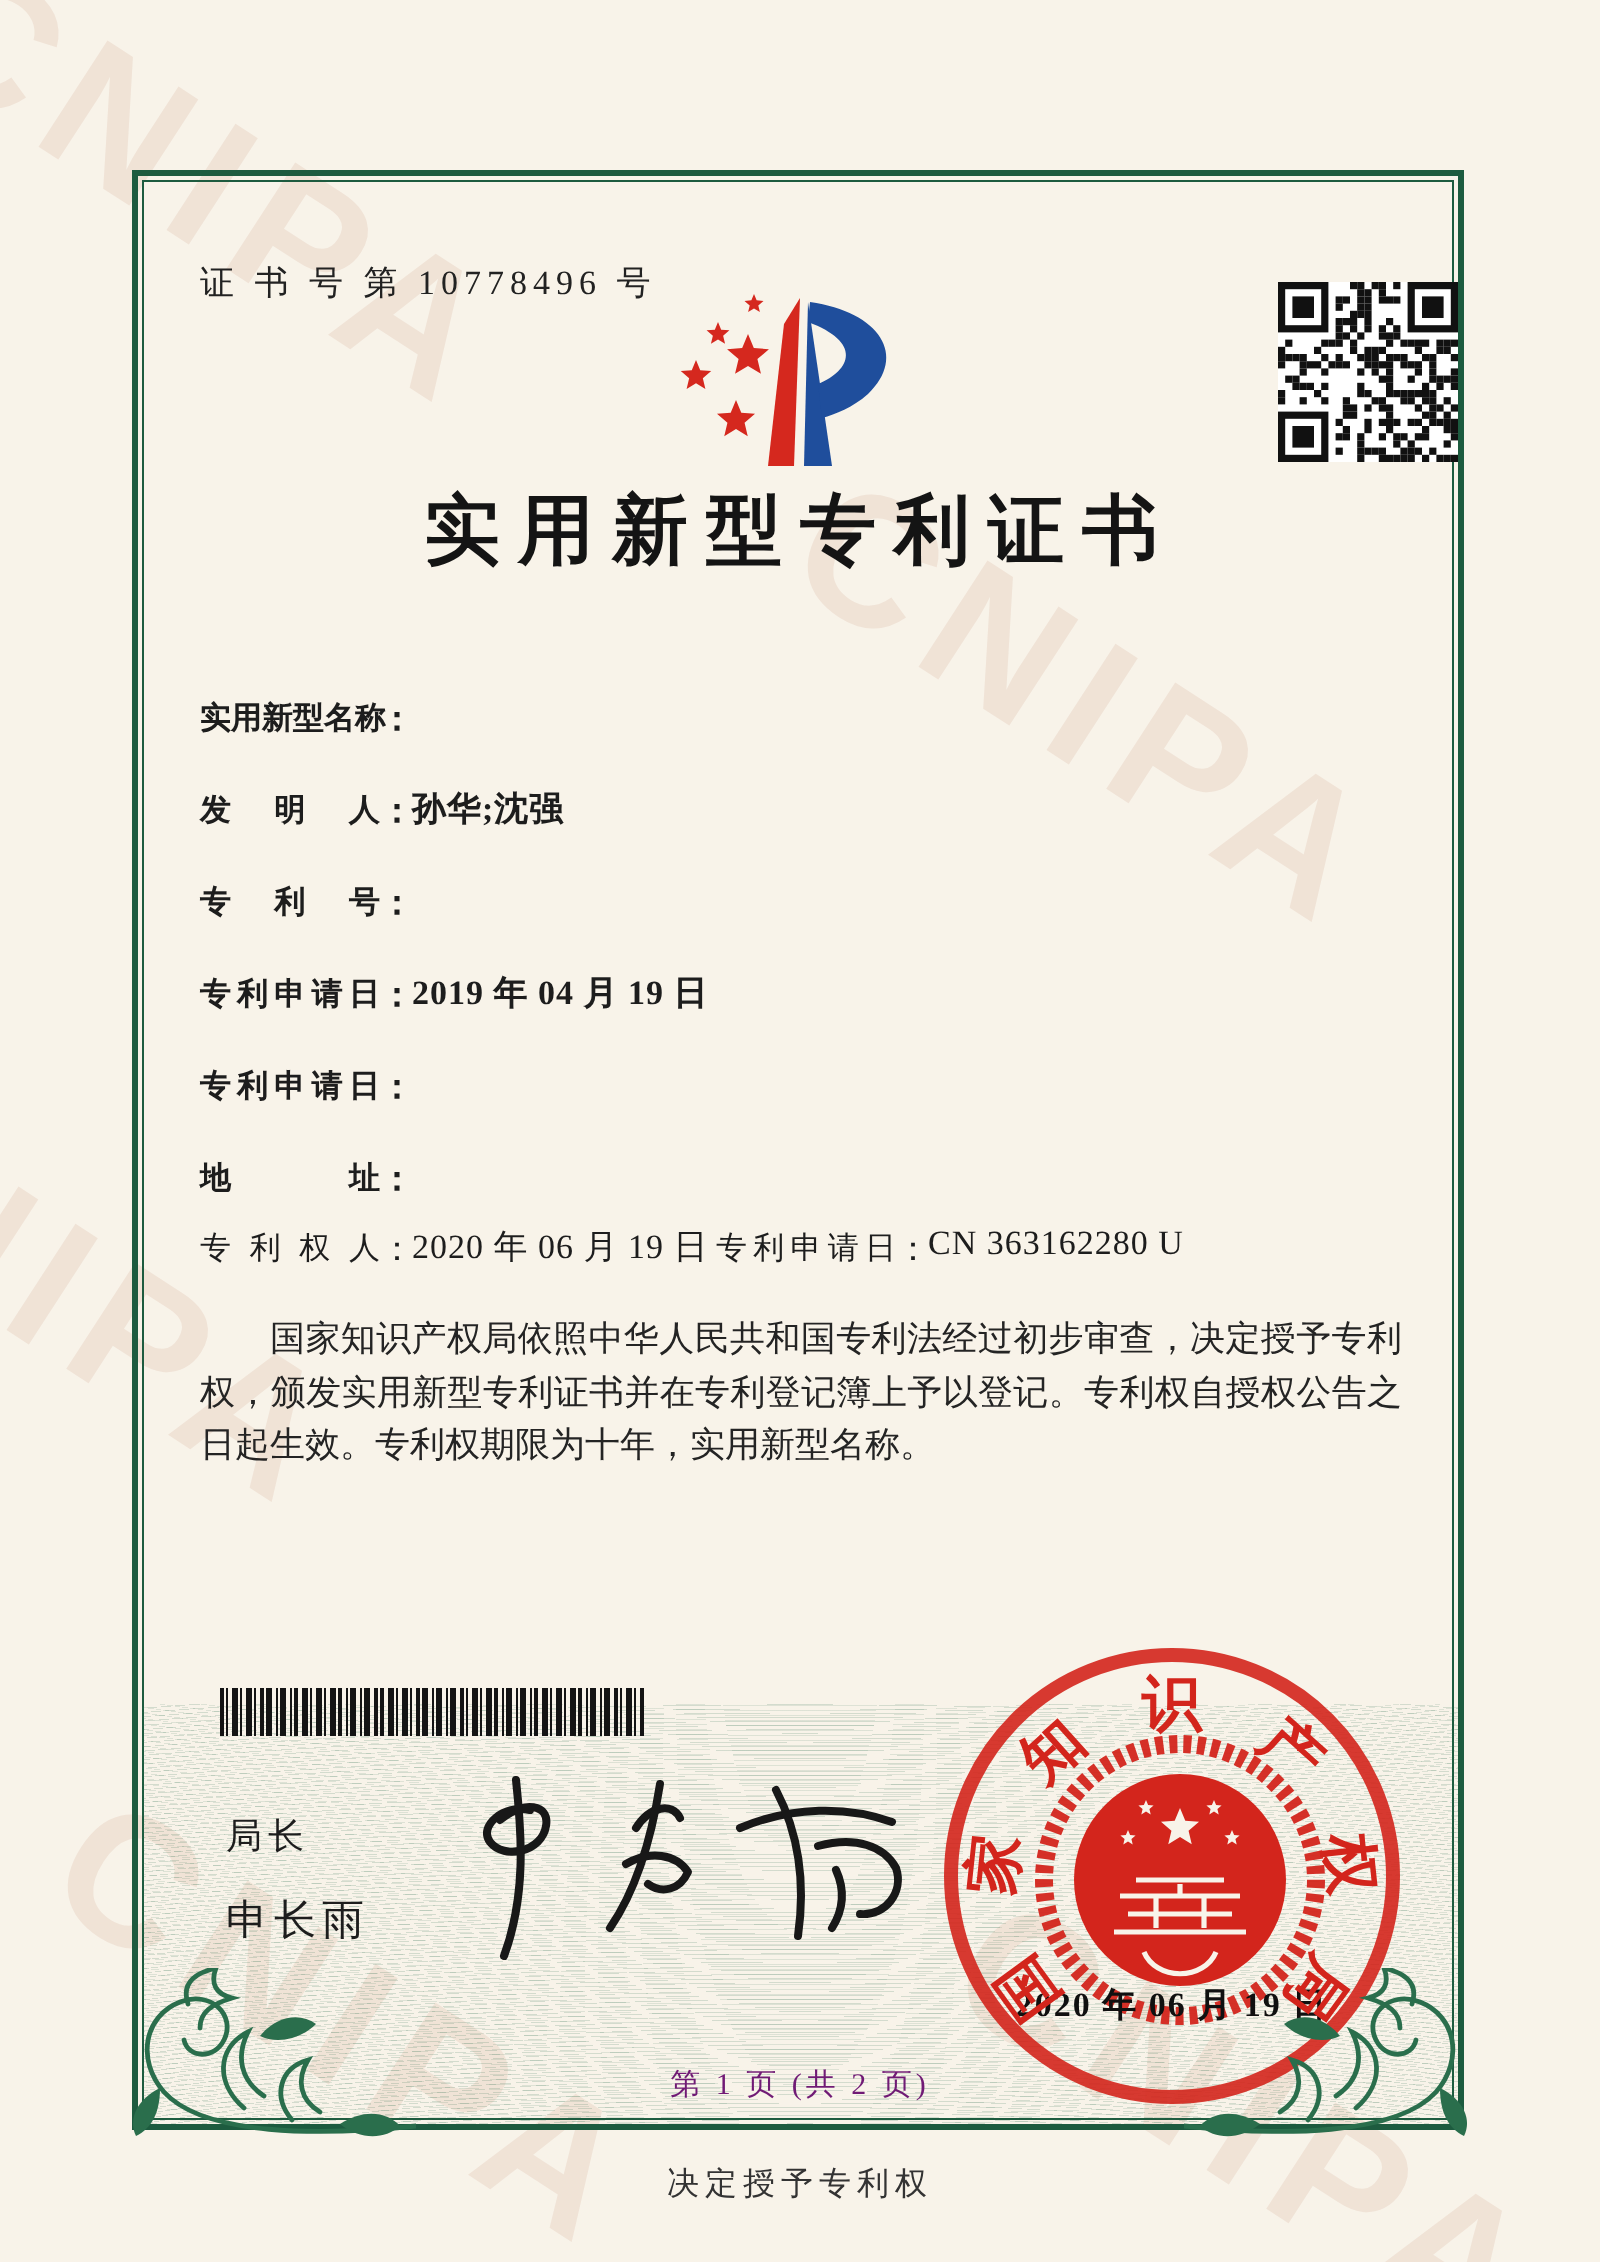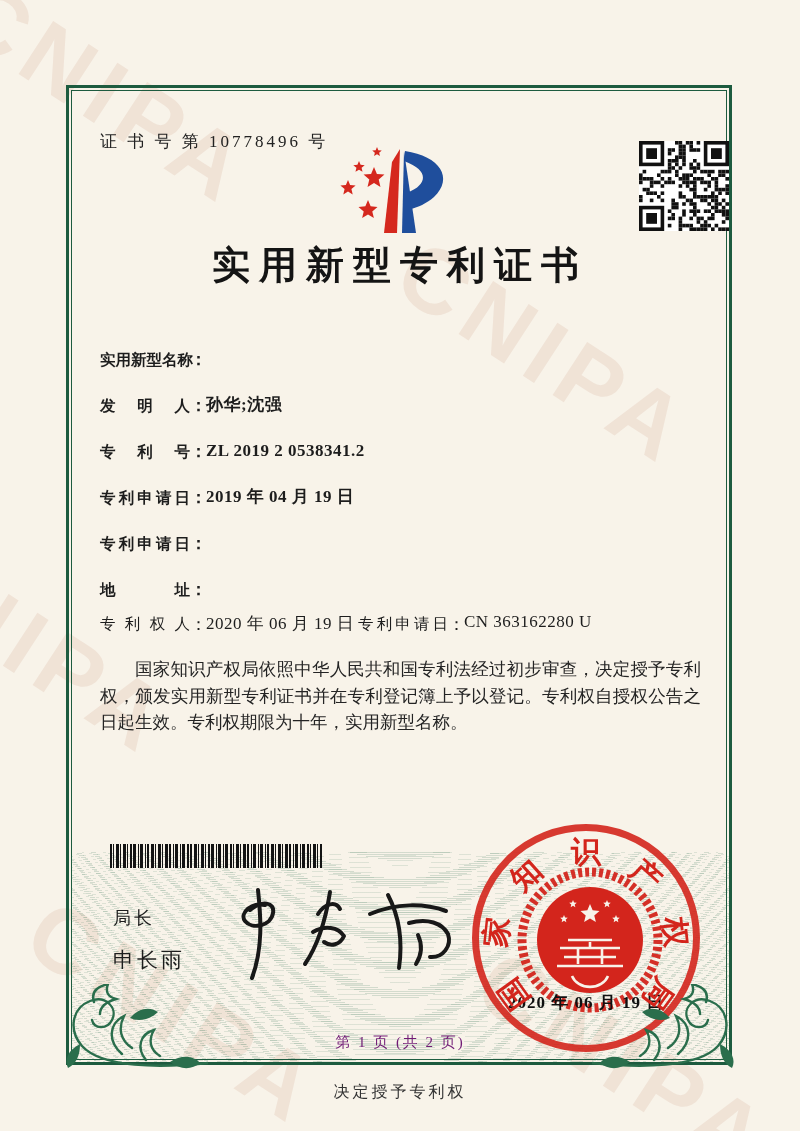--- a/index.html
+++ b/index.html
@@ -329,21 +329,20 @@
       <span class="fcolon">：</span>
     </div>
     <div class="frow">
       <span class="flabel">发明人</span>
       <span class="fcolon">：</span>
       <span class="fvalue">孙华;沈强</span>
     </div>
     <div class="frow">
       <span class="flabel">专利号</span>
       <span class="fcolon">：</span>
-      <span class="fvalue">ZL 2019 2 0538341.2</span>
     </div>
     <div class="frow">
       <span class="flabel">专利申请日</span>
       <span class="fcolon">：</span>
       <span class="fvalue">2019 年 04 月 19 日</span>
     </div>
     <div class="frow">
       <span class="flabel">专利申请日</span>
       <span class="fcolon">：</span>
     </div>

